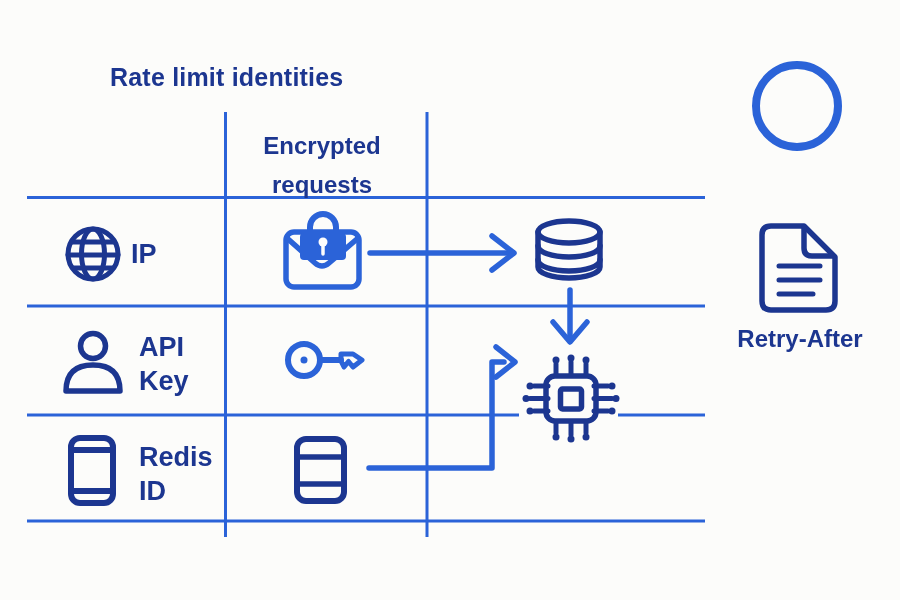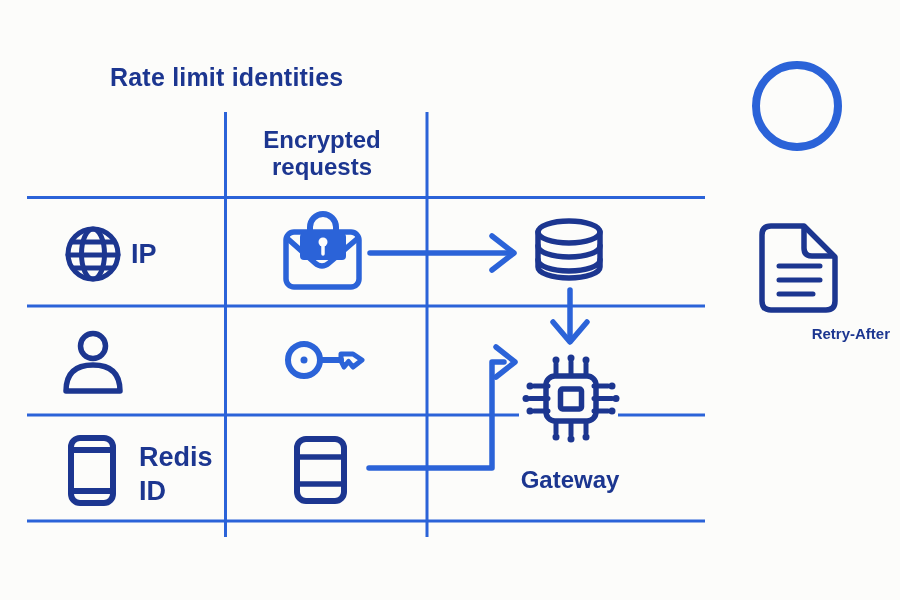--- a/index.html
+++ b/index.html
@@ -122,26 +122,26 @@
 
     <g class="ic snavy">
       <path d="M771 226 H804 L835 257 V301 Q835 310 826 310 H771 Q762 310 762 301 V235 Q762 226 771 226 Z" stroke-width="5.5"></path>
       <path d="M804 227 V248 Q804 256 812 256 H833" stroke-width="5.5"></path>
       <path d="M779 266 H820 M779 280 H820 M779 294 H813" stroke-width="5"></path>
     </g>
   </svg>
 
   <div class="label" style="left:110px; top:63px; font-size:25px; letter-spacing:0.2px;">Rate limit identities</div>
 
-  <div class="label center" style="left:237px; top:126px; width:170px; font-size:24px; line-height:27px;">Encrypted requests</div>
+  <div class="label center" style="left:237px; top:126px; width:170px; font-size:24px; line-height:39px;">Encrypted requests</div>
 
 
   <div class="label" style="left:131px; top:239px; font-size:27px;">IP</div>
 
+  <div class="label" style="left:139px; top:330px; width:84px; font-size:27px; line-height:34px;">API Key</div>
 
   <div class="label" style="left:139px; top:440px; width:84px; font-size:27px; line-height:34px;">Redis ID</div>
 
-  <div class="label center" style="left:495px; top:466px; width:150px; font-size:24px;">Gateway</div>
 
 
 
-  <div class="label center" style="left:710px; top:325px; width:180px; font-size:15px;text-align:right;">Retry-After</div>
+  <div class="label center" style="left:710px; top:325px; width:180px; font-size:24px;">Retry-After</div>
 </div>
 
 </body></html>

